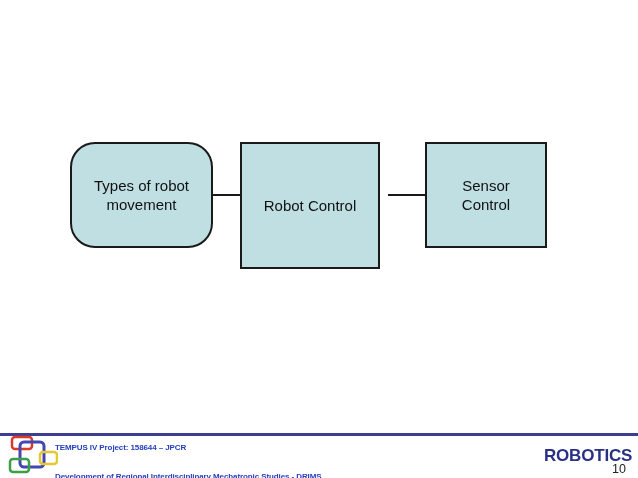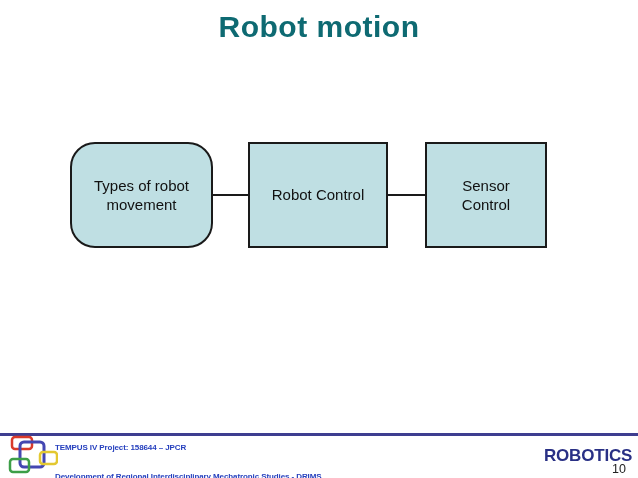--- a/index.html
+++ b/index.html
@@ -31,21 +31,21 @@
     display: flex;
     align-items: center;
     justify-content: center;
     text-align: center;
     font-size: 15px;
     line-height: 1.3;
     color: #111111;
     white-space: pre-line;
   }
   .box1 { left: 70px;  top: 142px; width: 143px; height: 106px; border-radius: 25px; }
-  .box2 { left: 248px; top: 142px; width: 140px; height: 106px; }
+  .box2 { left: 240px; top: 142px; width: 140px; height: 127px; }
   .box3 { left: 425px; top: 142px; width: 122px; height: 106px; }
   .connector {
     position: absolute;
     top: 194px;
     height: 2px;
     background: #1A1A1A;
   }
   .conn1 { left: 213px; width: 35px; }
   .conn2 { left: 388px; width: 37px; }
   .footer-rule {
@@ -90,21 +90,20 @@
     font-size: 12.5px;
     color: #222222;
     margin-top: 16px;
   }
 </style>
 </head>
 <body>
 
 <div class="slide">
 
-  <h1 class="title">Robot motion</h1>
 
   <div>
     <div class="box box1">
       <span>Types of robot
 movement</span>
     </div>
 
     <div class="connector conn1"></div>
 
     <div class="box box2">

